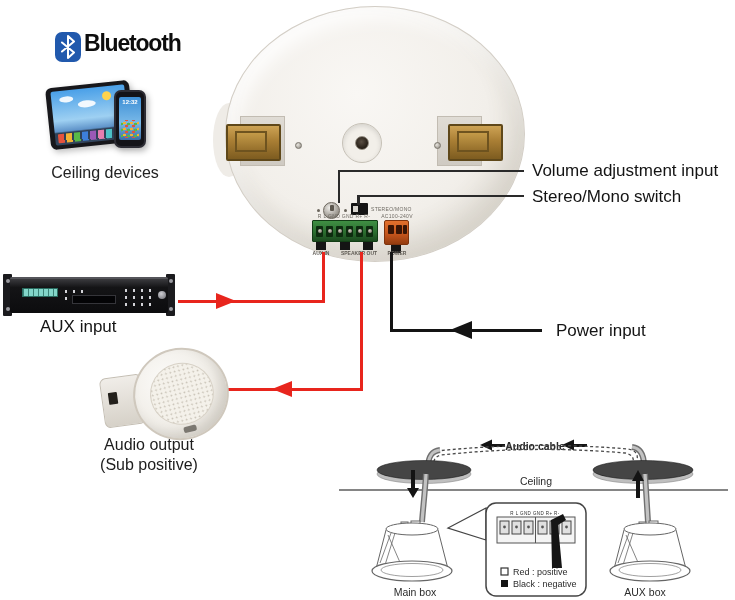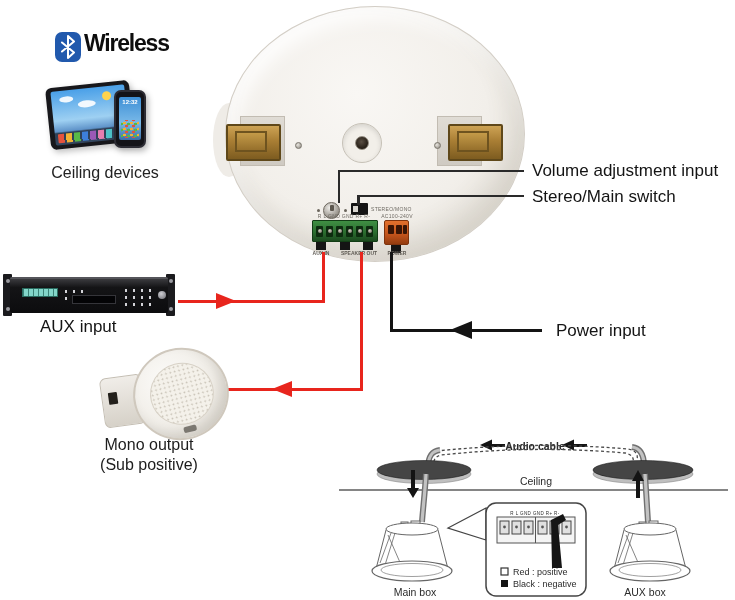--- a/index.html
+++ b/index.html
@@ -93,21 +93,21 @@
 </head>
 <body>
 
 <div id="canvas">
 
   <div class="abs bt-logo">
     <svg width="16" height="24" viewBox="0 0 16 24">
       <path d="M8 1 L8 23 M8 1 L14 6.5 L2 16.5 M8 23 L14 17.5 L2 7.5" stroke="#ffffff" stroke-width="2" fill="none" stroke-linejoin="round" stroke-linecap="round"></path>
     </svg>
   </div>
-  <div class="abs bt-label">Wireless</div>
+  <div class="abs bt-label">Bluetooth</div>
 
   <div class="abs devices">
     <div class="tablet">
       <div class="tablet-screen">
         <div class="cloud" style="left:8px; top:6px; width:14px; height:6px;"></div>
         <div class="cloud" style="left:26px; top:12px; width:18px; height:7px;"></div>
         <div class="sun"></div>
         <div class="app-row"></div>
       </div>
     </div>
@@ -169,21 +169,21 @@
 
   <div class="abs tiny-b" style="left:306px; top:250px; width:30px;">AUX IN</div>
   <div class="abs tiny-b" style="left:336px; top:250px; width:46px;">SPEAKER OUT</div>
   <div class="abs tiny-b" style="left:381px; top:250px; width:32px;">POWER</div>
 
   <div class="abs lead-v" style="left:338px; top:171px; height:32px;"></div>
   <div class="abs lead-h" style="left:338px; top:170px; width:186px;"></div>
   <div class="abs lead-v" style="left:357px; top:196px; height:9px; width:3px;"></div>
   <div class="abs lead-h" style="left:357px; top:195px; width:167px;"></div>
   <div class="abs callout-label" style="left:532px; top:161px;">Volume adjustment input</div>
-  <div class="abs callout-label" style="left:532px; top:187px;">Stereo/Main switch</div>
+  <div class="abs callout-label" style="left:532px; top:187px;">Stereo/Mono switch</div>
 
   <div class="abs amp">
     <div class="amp-ear" style="left:0;">
         <i style="top:5px;"></i>
         <i style="bottom:5px;"></i>
       </div>
     <div class="amp-ear" style="right:0;">
         <i style="top:5px;"></i>
         <i style="bottom:5px;"></i>
       </div>
@@ -210,21 +210,21 @@
   <div class="abs arr-left-blk" style="left:450px; top:321px;"></div>
   <div class="abs callout-label" style="left:556px; top:321px;">Power input</div>
 
   <div class="abs sub">
     <div class="sub-can"></div>
     <div class="sub-face">
       <div class="sub-grille"></div>
       <div class="sub-logo"></div>
     </div>
   </div>
-  <div class="abs out-caption" style="top:436px;">Mono output</div>
+  <div class="abs out-caption" style="top:436px;">Audio output</div>
   <div class="abs out-caption" style="top:456px;">(Sub positive)</div>
 
   <svg class="abs" style="left:333px; top:418px;" width="400" height="180" viewBox="0 0 400 180">
 
     <g>
       <polygon points="147,27 159,21.5 159,32.5" fill="#141414"></polygon>
       <rect x="158" y="26" width="14" height="3" fill="#141414"></rect>
       <text x="202" y="32" text-anchor="middle" font-size="10.5" font-weight="bold">Audio cable</text>
       <polygon points="229,27 241,21.5 241,32.5" fill="#141414"></polygon>
       <rect x="240" y="26" width="14" height="3" fill="#141414"></rect>

